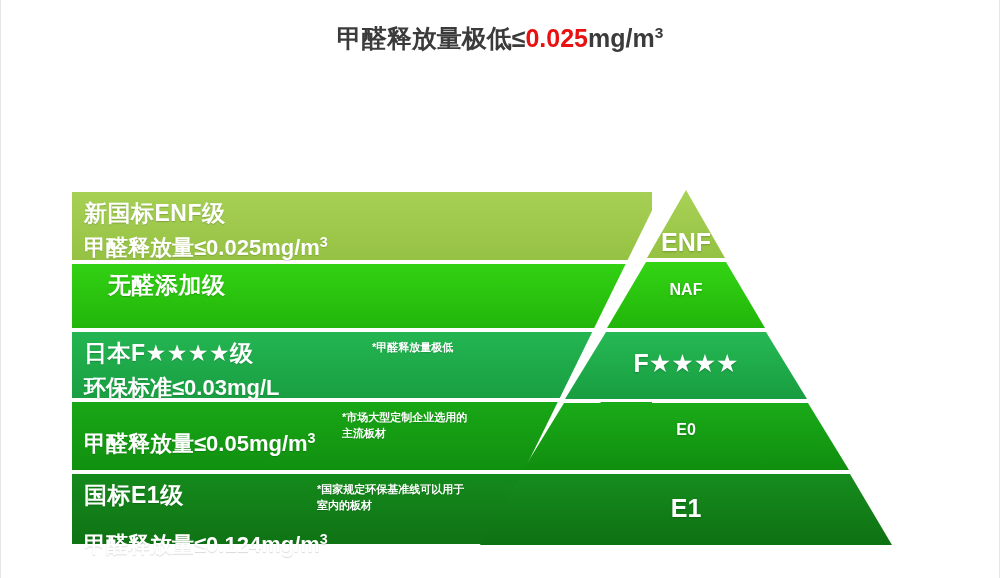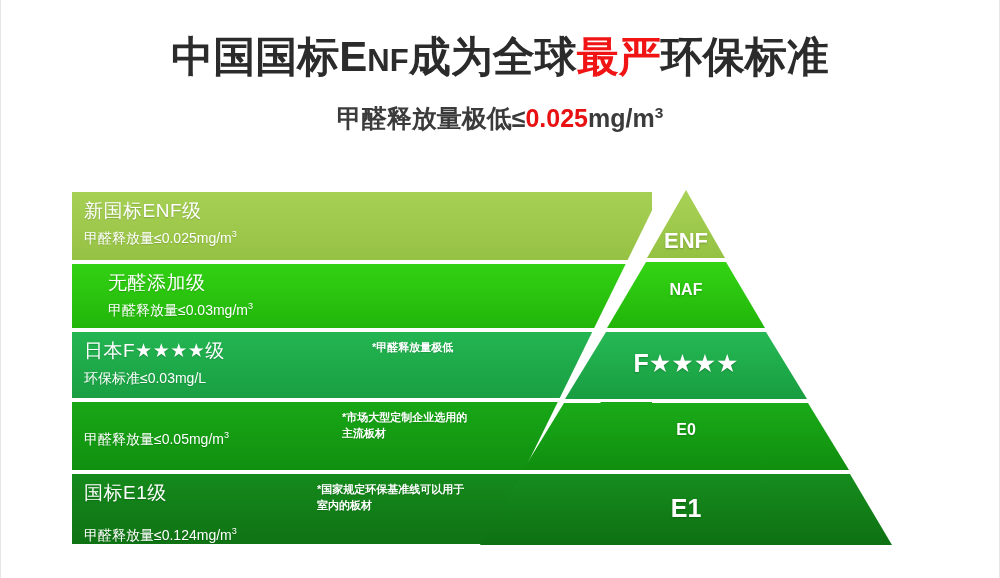--- a/index.html
+++ b/index.html
@@ -80,31 +80,31 @@
     position: absolute;
     left: 0;
     width: 580px;
     box-sizing: border-box;
     padding: 7px 0 0 12px;
     border-top: 2px solid #ffffff;
     border-bottom: 2px solid #ffffff;
     overflow: visible;
   }
   .band-title {
-    font-size: 19px;
-    font-weight: normal;
+    font-size: 23px;
+    font-weight: bold;
     color: #ffffff;
     line-height: 1.25;
     letter-spacing: 0.5px;
     text-shadow: 0 1px 1px rgba(0,0,0,0.18);
     white-space: nowrap;
   }
   .band-value {
-    font-size: 14px;
-    font-weight: normal;
+    font-size: 22px;
+    font-weight: bold;
     color: #ffffff;
     line-height: 1.35;
     padding-top: 5px;
     white-space: nowrap;
     text-shadow: 0 1px 1px rgba(0,0,0,0.15);
   }
   .band-value sup { font-size: 0.65em; vertical-align: super; }
   .band-note {
     position: absolute;
     left: 305px;
@@ -135,38 +135,36 @@
     transform: translateX(-50%);
   }
 </style>
 </head>
 <body>
 
 <div class="page-edge left"></div>
 <div class="page-edge right"></div>
 
 <div class="header">
-  <h1 class="title"><span>中国国标</span><span class="enf-big">E</span><span class="enf-small">NF</span><span>成为全球</span><span class="seg-red">最严</span><span>环保标准</span></h1>
 
   <p class="subtitle"><span>甲醛释放量极低≤</span><span class="red">0.025</span><span class="unit">mg/m</span><sup>3</sup></p>
 </div>
 
 <div class="chart">
 
   <div class="bands">
 
     <div class="band" style="top:0px;height:72px;background:linear-gradient(180deg,#a6d054,#96c244);
                 clip-path: polygon(0 0, 100% 0, 100% 100%, 0 100%);">
       <div class="band-title">新国标ENF级</div>
       <div class="band-value"><span>甲醛释放量≤0.025mg/m</span><sup>3</sup></div>
     </div>
 
     <div class="band" style="top:72px;height:68px;background:linear-gradient(180deg,#32d113,#22b60a);padding-left:36px;">
       <div class="band-title">无醛添加级</div>
-      <div class="band-value"><span>甲醛释放量≤0.03mg/m</span><sup>3</sup></div>
     </div>
 
     <div class="band" style="top:140px;height:70px;background:linear-gradient(180deg,#24b552,#199f42);">
       <div class="band-title">日本F★★★★级</div>
       <div class="band-value"><span>环保标准≤0.03mg/L</span><sup></sup></div>
       <div class="band-note" style="top:8px;left:300px;width:150px;">*甲醛释放量极低</div>
     </div>
 
     <div class="band" style="top:210px;height:72px;background:linear-gradient(180deg,#18a716,#119010);">
       <div class="band-value" style="padding-top:20px;"><span>甲醛释放量≤0.05mg/m</span><sup>3</sup></div>
@@ -211,19 +209,19 @@
 
       <polygon points="726,76 765,142 607,142 646,76" fill="url(#g2)"></polygon>
 
       <polygon points="766,146 807,213 565,213 606,146" fill="url(#g3)"></polygon>
 
       <polygon points="808,217 849,284 523,284 564,217" fill="url(#g4)"></polygon>
 
       <polygon points="850,288 892,359 480,359 522,288" fill="url(#g5)"></polygon>
     </svg>
 
-    <div class="pyr-label" style="left:686px;top:42px;font-size:22px;">ENF</div>
+    <div class="pyr-label" style="left:686px;top:42px;font-size:25px;">ENF</div>
     <div class="pyr-label" style="left:686px;top:95px;font-size:16px;">NAF</div>
     <div class="pyr-label" style="left:686px;top:163px;font-size:25px;">F★★★★</div>
     <div class="pyr-label" style="left:686px;top:235px;font-size:16px;">E0</div>
     <div class="pyr-label" style="left:686px;top:308px;font-size:25px;">E1</div>
   </div>
 </div>
 
 </body></html>

